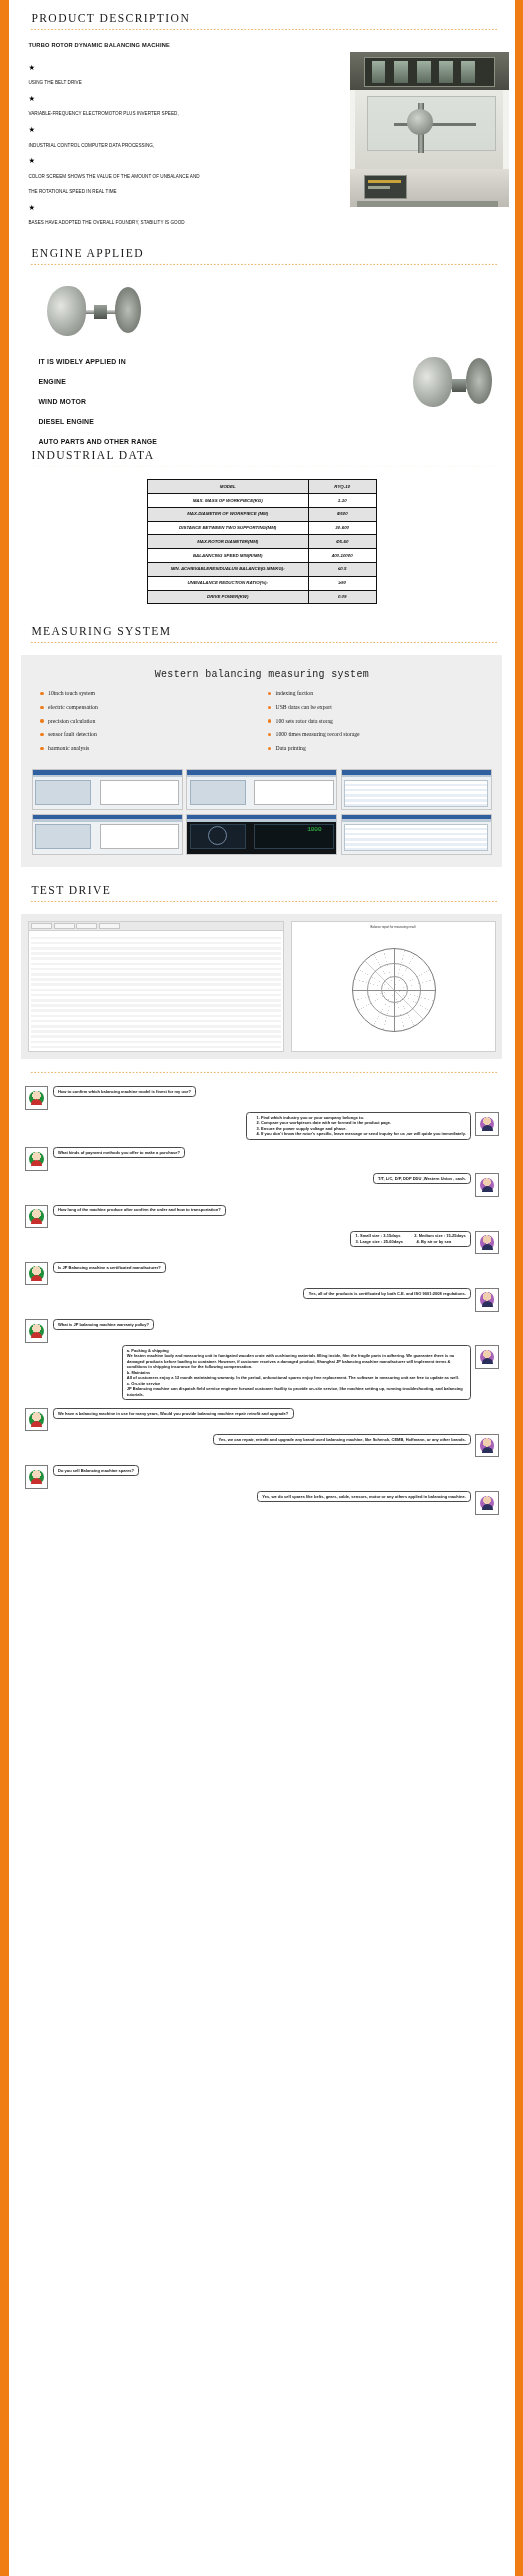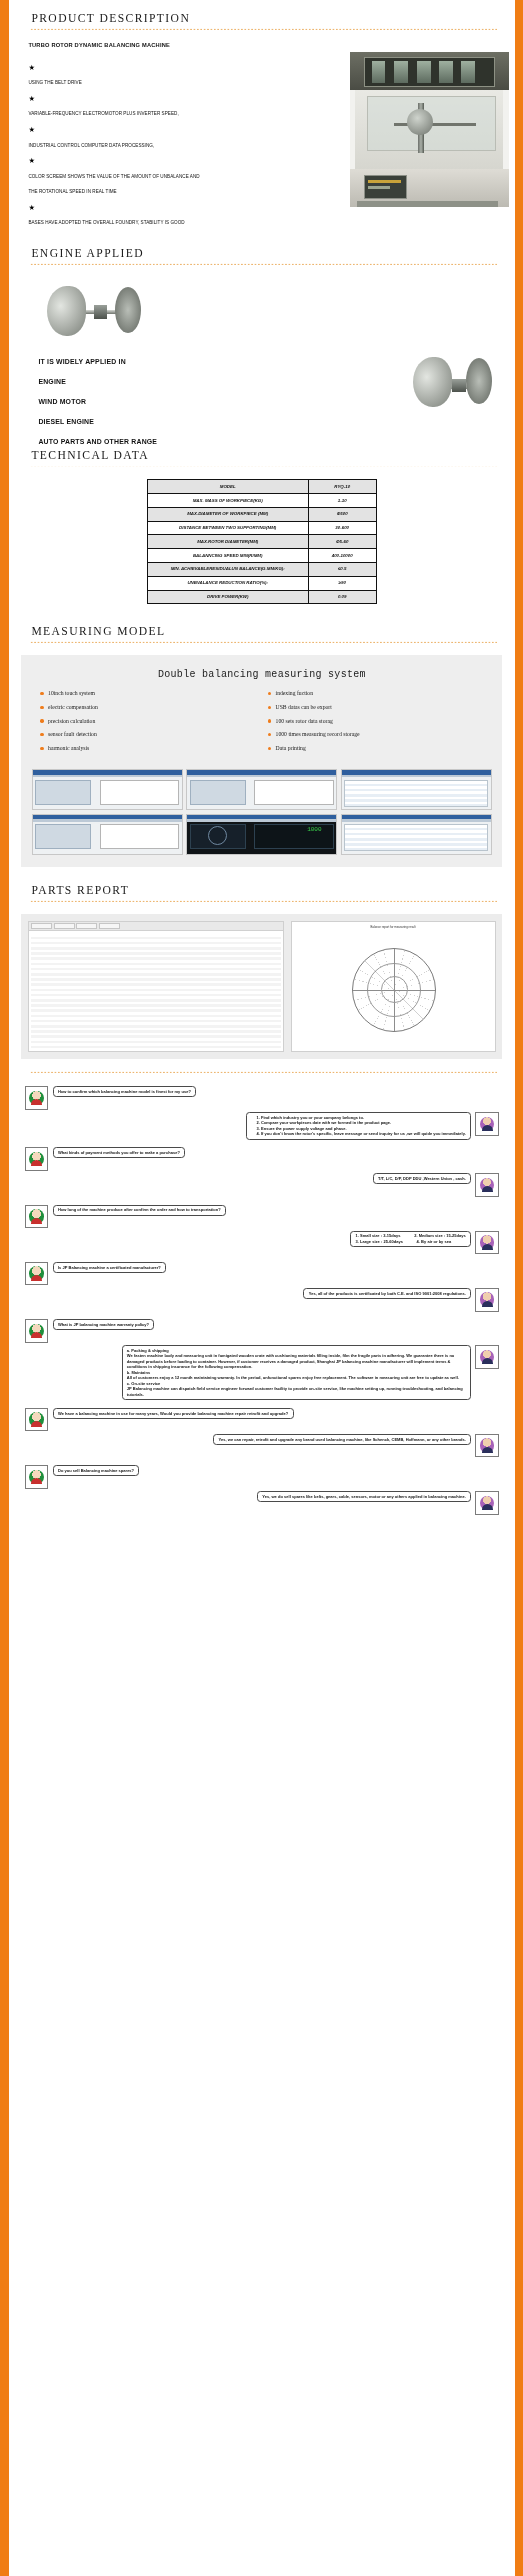--- a/index.html
+++ b/index.html
@@ -418,21 +418,21 @@
           <div class="ma-line">ENGINE</div>
           <div class="ma-line">WIND MOTOR</div>
           <div class="ma-line">DIESEL ENGINE</div>
           <div class="ma-line">AUTO PARTS AND OTHER RANGE</div>
         </div>
       </div>
     </div>
 
     <div class="sec td-wrap">
       <div class="sec-head">
-        <div class="sec-title">TECHNICAL  DATA</div>
+        <div class="sec-title">INDUSTRIAL  DATA</div>
       </div>
       <div class="dotline"></div>
 
       <table class="spec">
         <tbody>
           <tr class="alt">
             <td>MODEL</td>
             <td class="val">RYQ-10</td>
           </tr>
           <tr>
@@ -466,26 +466,26 @@
           <tr class="alt">
             <td>DRIVE POWER(KW)</td>
             <td class="val">0.09</td>
           </tr>
         </tbody>
       </table>
     </div>
 
     <div class="sec">
       <div class="sec-head">
-        <div class="sec-title">MEASURING  MODEL</div>
+        <div class="sec-title">MEASURING  SYSTEM</div>
       </div>
       <div class="dotline"></div>
 
       <div class="ms-panel">
-        <div class="ms-title">Double balancing measuring system</div>
+        <div class="ms-title">Western balancing measuring system</div>
 
         <div class="ms-cols">
           <div class="ms-col">
             <div class="ms-item">
               <span class="dot"></span>
               <span>10inch touch system</span>
             </div>
             <div class="ms-item">
               <span class="dot"></span>
               <span>electric compensation</span>
@@ -570,21 +570,21 @@
               <div class="bar2"></div>
               <div class="body"></div>
             <div class="tbl"></div>
           </div>
         </div>
       </div>
     </div>
 
     <div class="sec tr-wrap">
       <div class="sec-head">
-        <div class="sec-title">PARTS  REPORT</div>
+        <div class="sec-title">TEST  DRIVE</div>
       </div>
       <div class="dotline"></div>
 
       <div class="tr-panel">
         <div class="tr-left">
           <div class="tr-toolbar">
             <i></i>
               <i></i>
               <i></i>
               <i></i>

